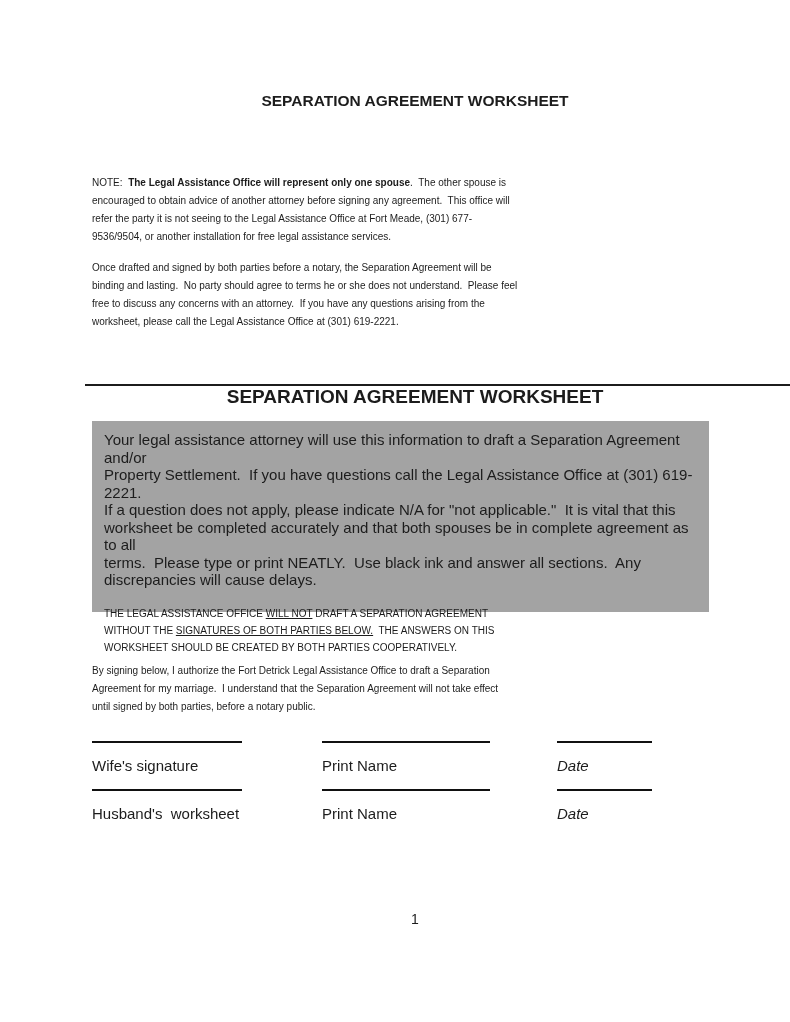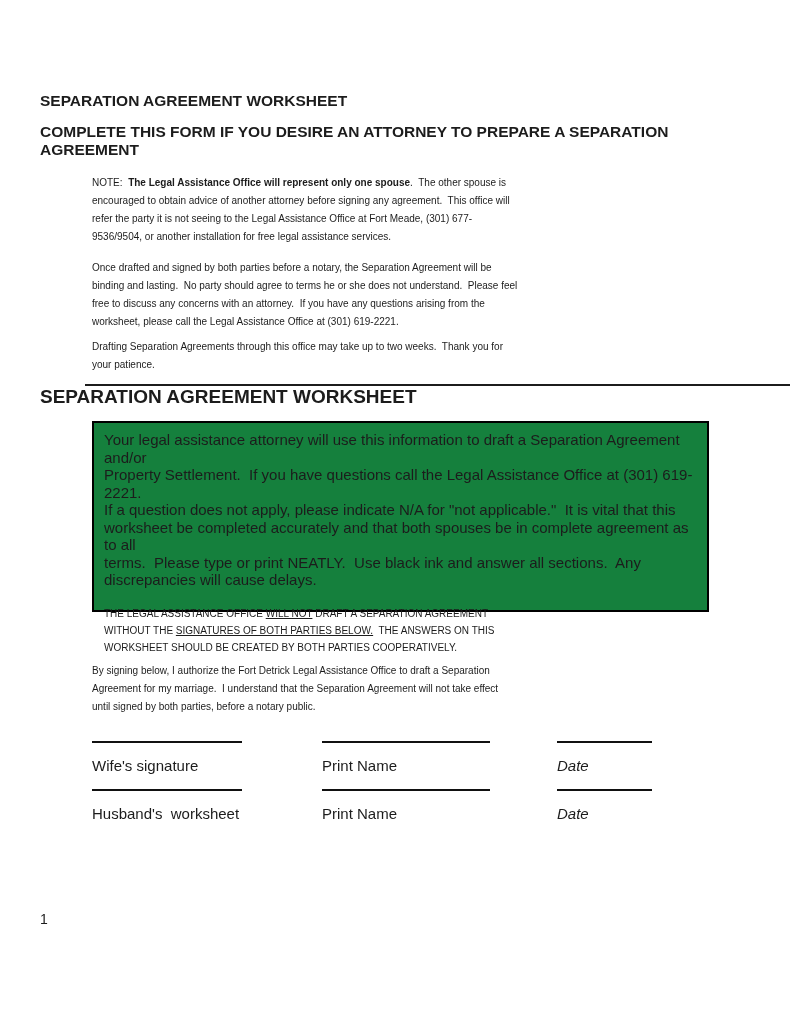--- a/index.html
+++ b/index.html
@@ -13,20 +13,21 @@
     height: 1022px;
     background: #ffffff;
     font-family: "Liberation Sans", "DejaVu Sans", sans-serif;
     color: #1c1c1c;
     overflow: hidden;
   }
   .abs { position: absolute; }
   .centered {
     left: 8px;
     right: 0;
+    text-align: center;
     margin-left: 32px;
   }
   .body-text {
     font-size: 10px;
     line-height: 18px;
     white-space: pre-wrap;
   }
   .title {
     font-size: 15.5px;
     font-weight: bold;
@@ -42,22 +43,22 @@
     top: 384px;
     height: 0;
     border-top: 2px solid #1c1c1c;
   }
   .info-box {
     left: 92px;
     top: 421px;
     width: 617px;
     height: 191px;
     box-sizing: border-box;
-    background: #15803d;
-    border: 2px solid #000000;
+    background: #a3a3a3;
+    border: 2px solid #a3a3a3;
     padding: 8px 10px 10px 10px;
   }
   .info-box .intro {
     font-size: 15px;
     line-height: 17.5px;
     white-space: pre-wrap;
   }
   .info-box .warning {
     margin-top: 16px;
     font-size: 10px;
@@ -91,35 +92,31 @@
     font-size: 14px;
   }
 </style>
 </head>
 <body>
 
 <div class="page">
 
   <div class="abs centered title" style="top:92px">SEPARATION AGREEMENT WORKSHEET</div>
 
-  <div class="abs centered title" style="top:123px; line-height:18px">COMPLETE THIS FORM IF YOU DESIRE AN ATTORNEY TO PREPARE A SEPARATION
-AGREEMENT</div>
 
   <div class="abs body-text" style="top:174px; left:92px; width:620px"><span>NOTE:  </span><span class="b">The Legal Assistance Office will represent only one spouse</span><span>.  The other spouse is
 encouraged to obtain advice of another attorney before signing any agreement.  This office will
 refer the party it is not seeing to the Legal Assistance Office at Fort Meade, (301) 677-
 9536/9504, or another installation for free legal assistance services.</span></div>
 
   <div class="abs body-text" style="top:259px; left:92px; width:620px">Once drafted and signed by both parties before a notary, the Separation Agreement will be
 binding and lasting.  No party should agree to terms he or she does not understand.  Please feel
 free to discuss any concerns with an attorney.  If you have any questions arising from the
 worksheet, please call the Legal Assistance Office at (301) 619-2221.</div>
 
-  <div class="abs body-text" style="top:338px; left:92px; width:620px">Drafting Separation Agreements through this office may take up to two weeks.  Thank you for
-your patience.</div>
 
   <div class="abs rule"></div>
 
   <div class="abs centered section-heading" style="top:386px">SEPARATION AGREEMENT WORKSHEET</div>
 
   <div class="abs info-box">
     <div class="intro">Your legal assistance attorney will use this information to draft a Separation Agreement and/or
 Property Settlement.  If you have questions call the Legal Assistance Office at (301) 619-2221.
 If a question does not apply, please indicate N/A for "not applicable."  It is vital that this
 worksheet be completed accurately and that both spouses be in complete agreement as to all

